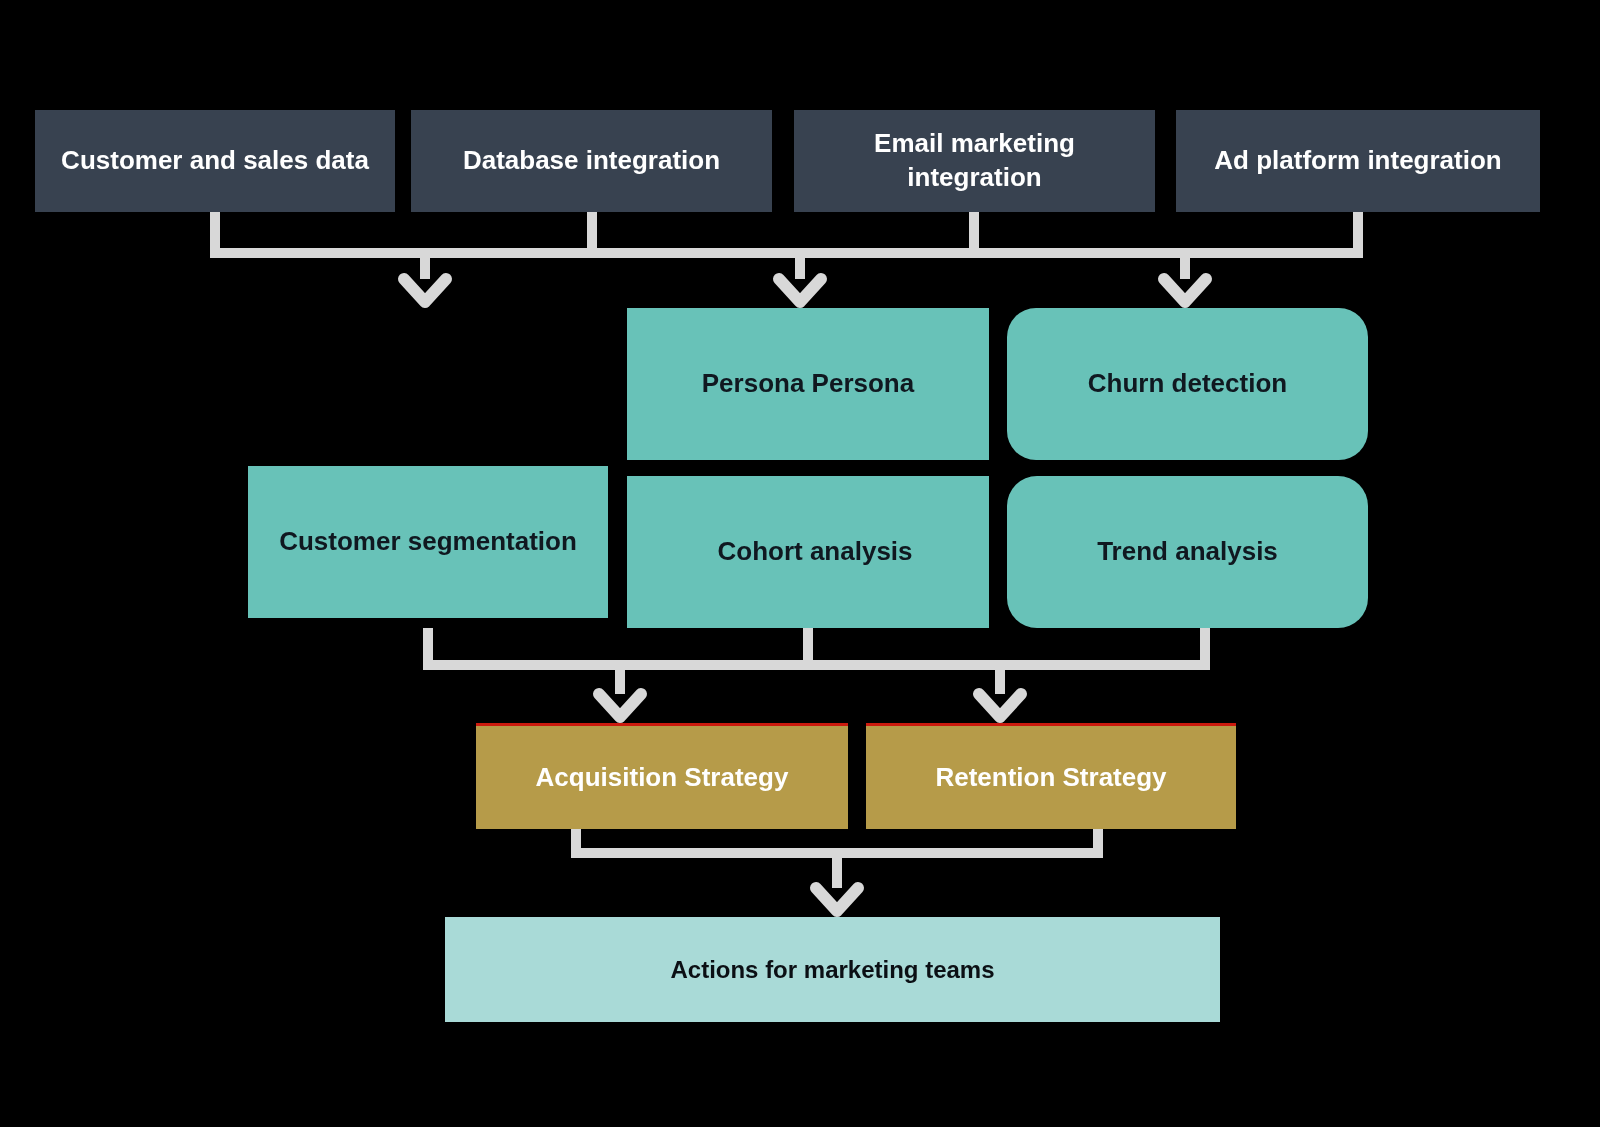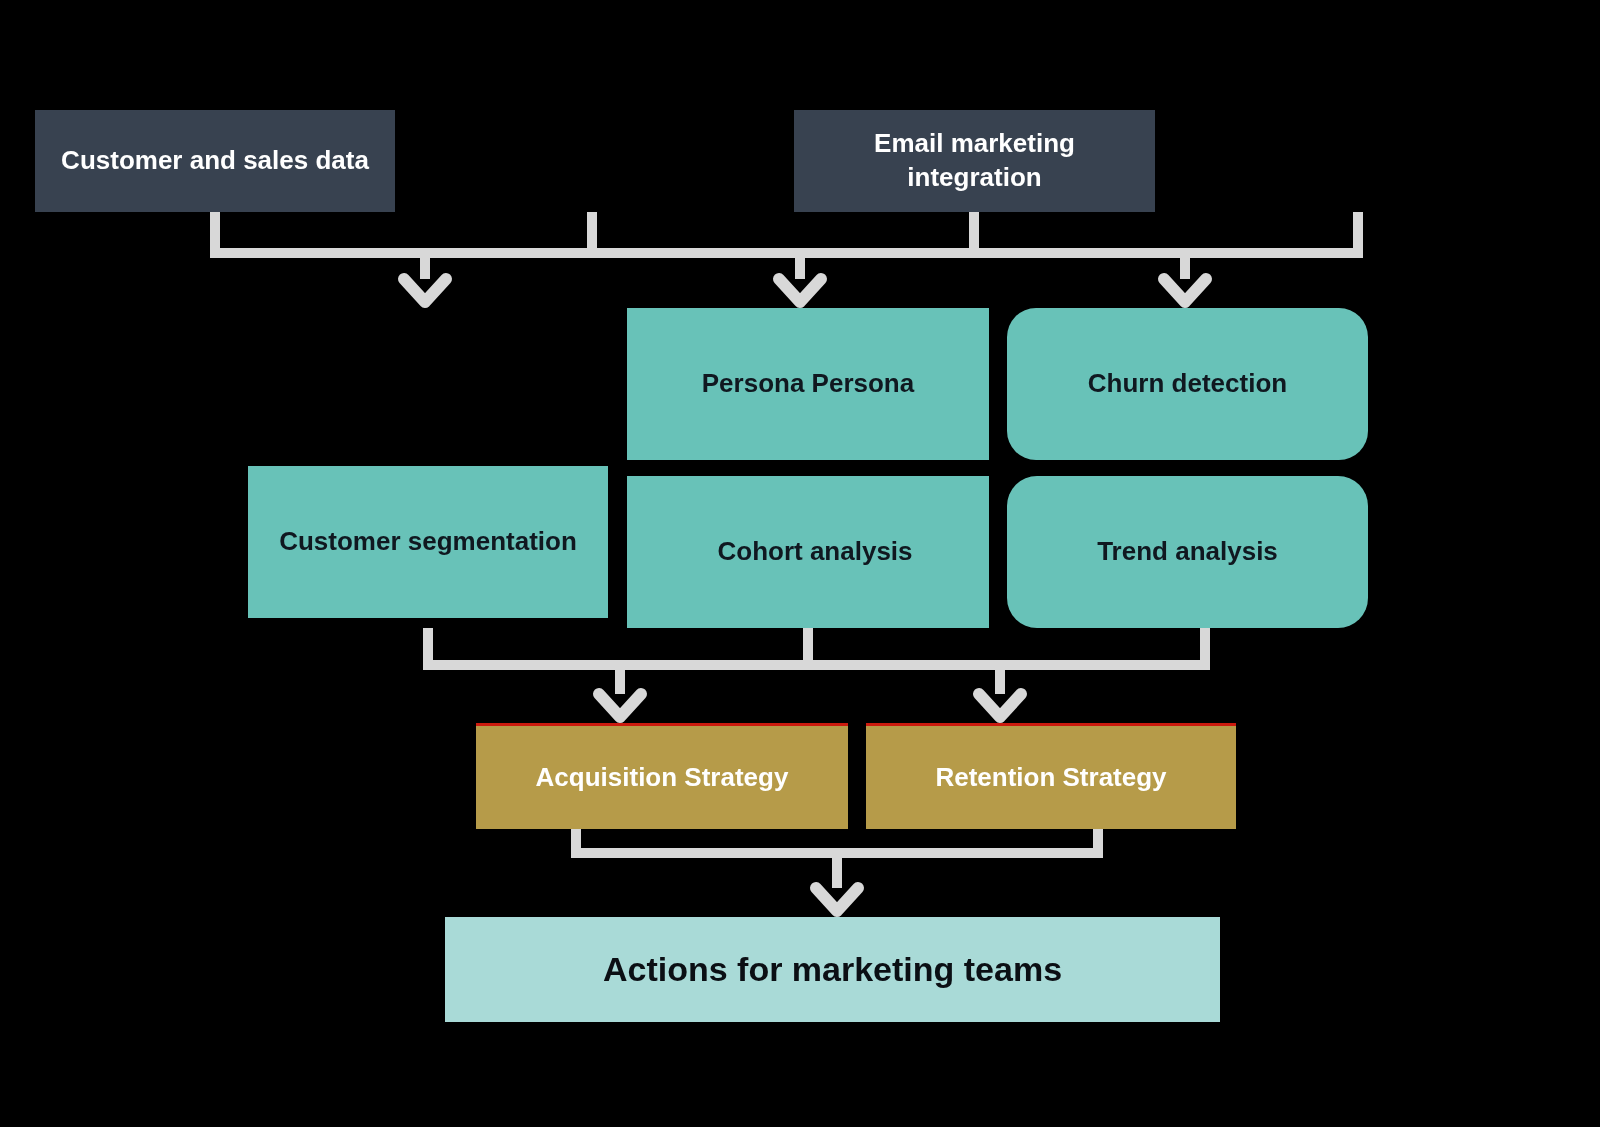--- a/index.html
+++ b/index.html
@@ -52,21 +52,21 @@
     box-sizing:border-box;
   }
   .source{background:var(--c-source-box);color:var(--c-source-text);}
   .analysis{background:var(--c-analysis-box);color:var(--c-analysis-text);}
   .strategy{
     background:var(--c-strategy-box);
     color:var(--c-strategy-text);
     border-top:3px solid var(--c-strategy-top-accent);
     margin-left:24px;
   }
-  .output{background:var(--c-output-box);color:var(--c-output-text);font-size:34px;}
+  .output{background:var(--c-output-box);color:var(--c-output-text);font-size:24px;}
 </style>
 </head>
 <body>
 
 <div class="canvas">
 
   <svg class="connectors" viewBox="0 0 1600 1127" xmlns="http://www.w3.org/2000/svg">
 
     <g>
       <line class="stub" x1="215" y1="212" x2="215" y2="253"></line>
@@ -96,21 +96,23 @@
     <g>
       <line class="stub" x1="576" y1="829" x2="576" y2="853"></line>
       <line class="stub" x1="1098" y1="829" x2="1098" y2="853"></line>
       <line class="bus" x1="576" y1="853" x2="1098" y2="853"></line>
       <line class="shaft" x1="837" y1="853" x2="837" y2="888"></line>
       <polyline class="head" points="816,888 837,911 858,888"></polyline>
     </g>
   </svg>
 
   <div class="node source" style="left:35px;  top:110px; width:360px; height:102px;">Customer and sales data</div>
+  <div class="node source" style="left:411px; top:110px; width:361px; height:102px;">Database integration</div>
   <div class="node source" style="left:794px; top:110px; width:361px; height:102px;">Email marketing integration</div>
+  <div class="node source" style="left:1176px;top:110px; width:364px; height:102px;">Ad platform integration</div>
 
   <div class="node analysis" style="left:627px; top:308px; width:362px; height:152px;">Persona Persona</div>
   <div class="node analysis" style="left:1007px;top:308px; width:361px; height:152px;border-radius:29px;">Churn detection</div>
 
   <div class="node analysis" style="left:248px; top:466px; width:360px; height:152px;">Customer segmentation</div>
   <div class="node analysis" style="left:627px; top:476px; width:362px; height:152px;padding-left:32px;">Cohort analysis</div>
   <div class="node analysis" style="left:1007px;top:476px; width:361px; height:152px;border-radius:30px;">Trend analysis</div>
 
   <div class="node strategy" style="left:452px; top:723px; width:372px; height:106px;">Acquisition Strategy</div>
   <div class="node strategy" style="left:842px; top:723px; width:370px; height:106px;">Retention Strategy</div>

